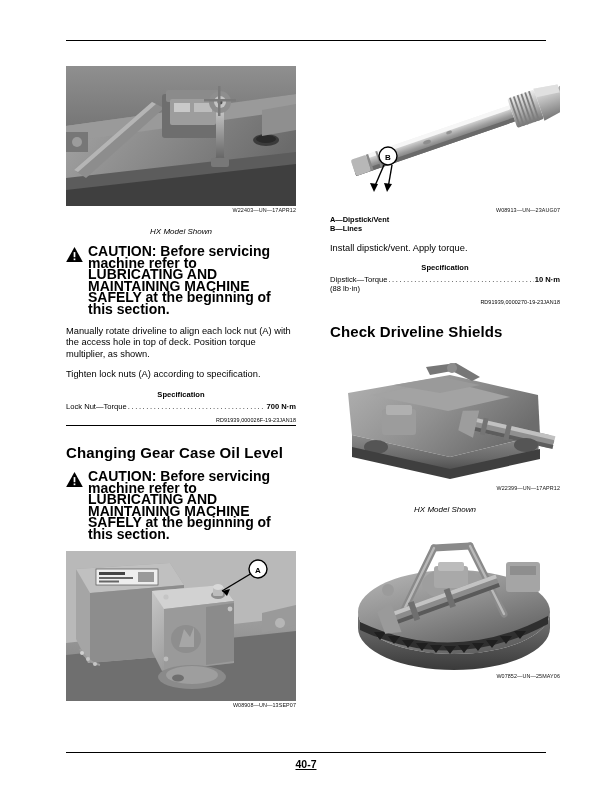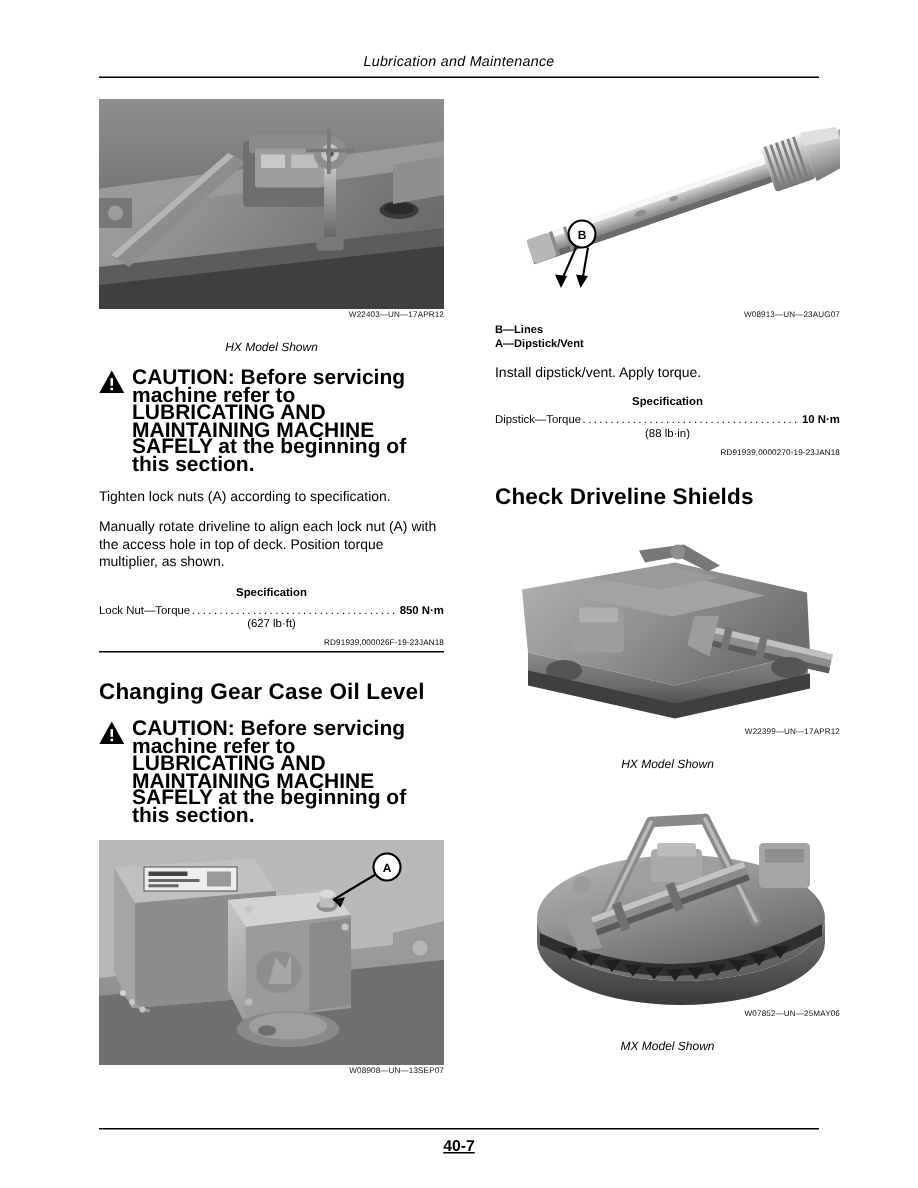--- a/index.html
+++ b/index.html
@@ -126,21 +126,21 @@
     flex: 1 1 auto;
     overflow: hidden;
     white-space: nowrap;
     margin: 0 1px;
     font-size: 7.6px;
     letter-spacing: 1.6px;
     color: #000;
   }
   .spec-value { flex: 0 0 auto; font-weight: bold; }
   .spec-alt {
-    text-align: center;
+    text-align: left;
     font-size: 7.6px;
     margin-top: 0px;
   }
   .spec-ref {
     text-align: right;
     font-size: 5.4px;
     margin-top: 6px;
     letter-spacing: .1px;
   }
   .spec-rule {
@@ -182,21 +182,20 @@
     font-weight: bold;
     font-family: "Liberation Sans", sans-serif;
   }
 </style>
 </head>
 <body>
 
 <div class="page">
 
   <div class="header">
-    <div class="header-title">Lubrication and Maintenance</div>
     <div class="header-rule"></div>
   </div>
 
   <div class="col col-left">
 
     <div class="figure">
       <svg class="figure-img" viewBox="0 0 230 140" preserveAspectRatio="none">
         <defs>
           <linearGradient id="lg1" x1="0" y1="0" x2="0" y2="1">
             <stop offset="0%" stop-color="#8f8f8f"></stop>
@@ -256,31 +255,30 @@
 
     <div class="caution">
       <svg class="caution-icon" viewBox="0 0 20 18">
         <polygon points="10,0 20,18 0,18" fill="#000000"></polygon>
         <rect x="9" y="6" width="2" height="6" fill="#ffffff"></rect>
         <rect x="9" y="13.5" width="2" height="2" fill="#ffffff"></rect>
       </svg>
       <div class="caution-text">CAUTION: Before servicing machine refer to LUBRICATING AND MAINTAINING MACHINE SAFELY at the beginning of this section.</div>
     </div>
 
+    <p class="body">Manually rotate driveline to align each lock nut (A) with the access hole in top of deck. Position torque multiplier, as shown.</p>
     <p class="body">Tighten lock nuts (A) according to specification.</p>
-    <p class="body">Manually rotate driveline to align each lock nut (A) with the access hole in top of deck. Position torque multiplier, as shown.</p>
 
     <div class="spec">
       <div class="spec-title">Specification</div>
       <div class="spec-row">
         <span class="spec-label">Lock Nut—Torque</span>
         <span class="spec-dots">..........................................................</span>
-        <span class="spec-value">850 N·m</span>
+        <span class="spec-value">700 N·m</span>
       </div>
-      <div class="spec-alt">(627 lb·ft)</div>
       <div class="spec-ref">RD91939,000026F-19-23JAN18</div>
       <div class="spec-rule"></div>
     </div>
 
     <h2 class="section">Changing Gear Case Oil Level</h2>
 
     <div class="caution">
       <svg class="caution-icon" viewBox="0 0 20 18">
         <polygon points="10,0 20,18 0,18" fill="#000000"></polygon>
         <rect x="9" y="6" width="2" height="6" fill="#ffffff"></rect>
@@ -412,22 +410,22 @@
           <polygon points="44,188 40,179 48,180" fill="#000"></polygon>
           <line x1="62" y1="161" x2="58" y2="184" stroke="#000" stroke-width="1.4"></line>
           <polygon points="57,188 54,179 62,180" fill="#000"></polygon>
         </g>
         <rect x="36" y="0" width="194" height="2" fill="#ffffff"></rect>
       </svg>
       <div class="fig-code">W08913—UN—23AUG07</div>
     </div>
 
     <div class="legend">
+      <div>A—Dipstick/Vent</div>
       <div>B—Lines</div>
-      <div>A—Dipstick/Vent</div>
     </div>
 
     <p class="body">Install dipstick/vent. Apply torque.</p>
 
     <div class="spec">
       <div class="spec-title">Specification</div>
       <div class="spec-row">
         <span class="spec-label">Dipstick—Torque</span>
         <span class="spec-dots">..........................................................</span>
         <span class="spec-value">10 N·m</span>
@@ -540,21 +538,20 @@
           <rect x="116" y="67" width="6" height="19" fill="#6f6f6f"></rect>
           <polygon points="46,65 62,61 62,92 46,88" fill="#9a9a9a"></polygon>
         </g>
 
         <rect x="176" y="40" width="34" height="30" rx="3" fill="#a5a5a5"></rect>
         <rect x="180" y="44" width="26" height="9" fill="#8e8e8e"></rect>
 
         <circle cx="58" cy="68" r="6" fill="#9b9b9b"></circle>
       </svg>
       <div class="fig-code">W07852—UN—25MAY06</div>
-      <div class="fig-caption">MX Model Shown</div>
     </div>
 
   </div>
 
   <div class="footer">
     <div class="footer-rule"></div>
     <div class="footer-page">40-7</div>
   </div>
 
 </div>

